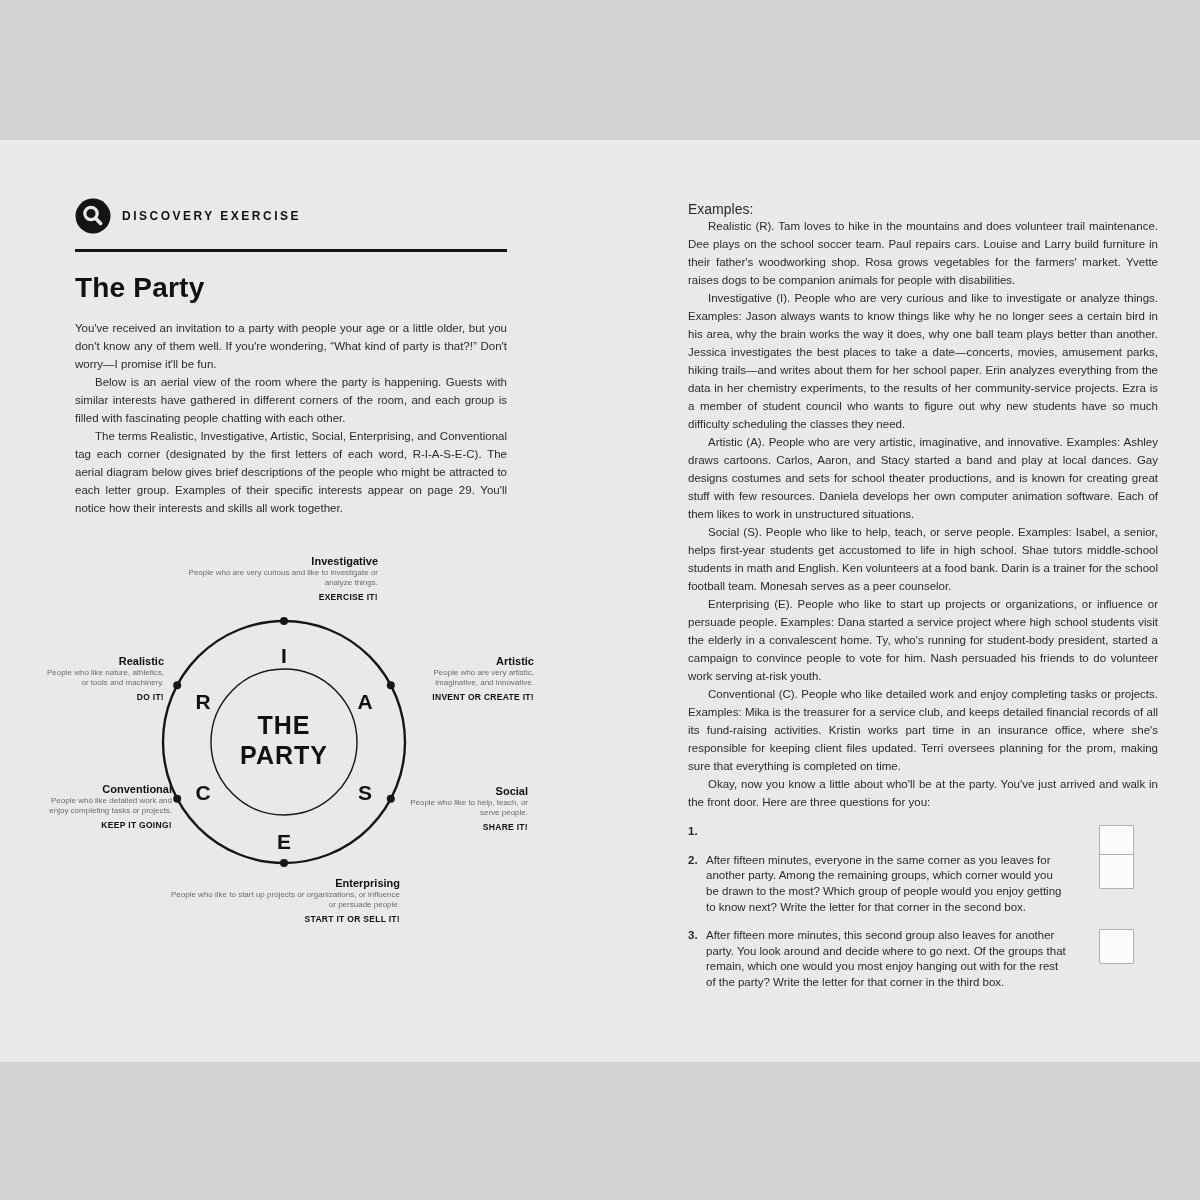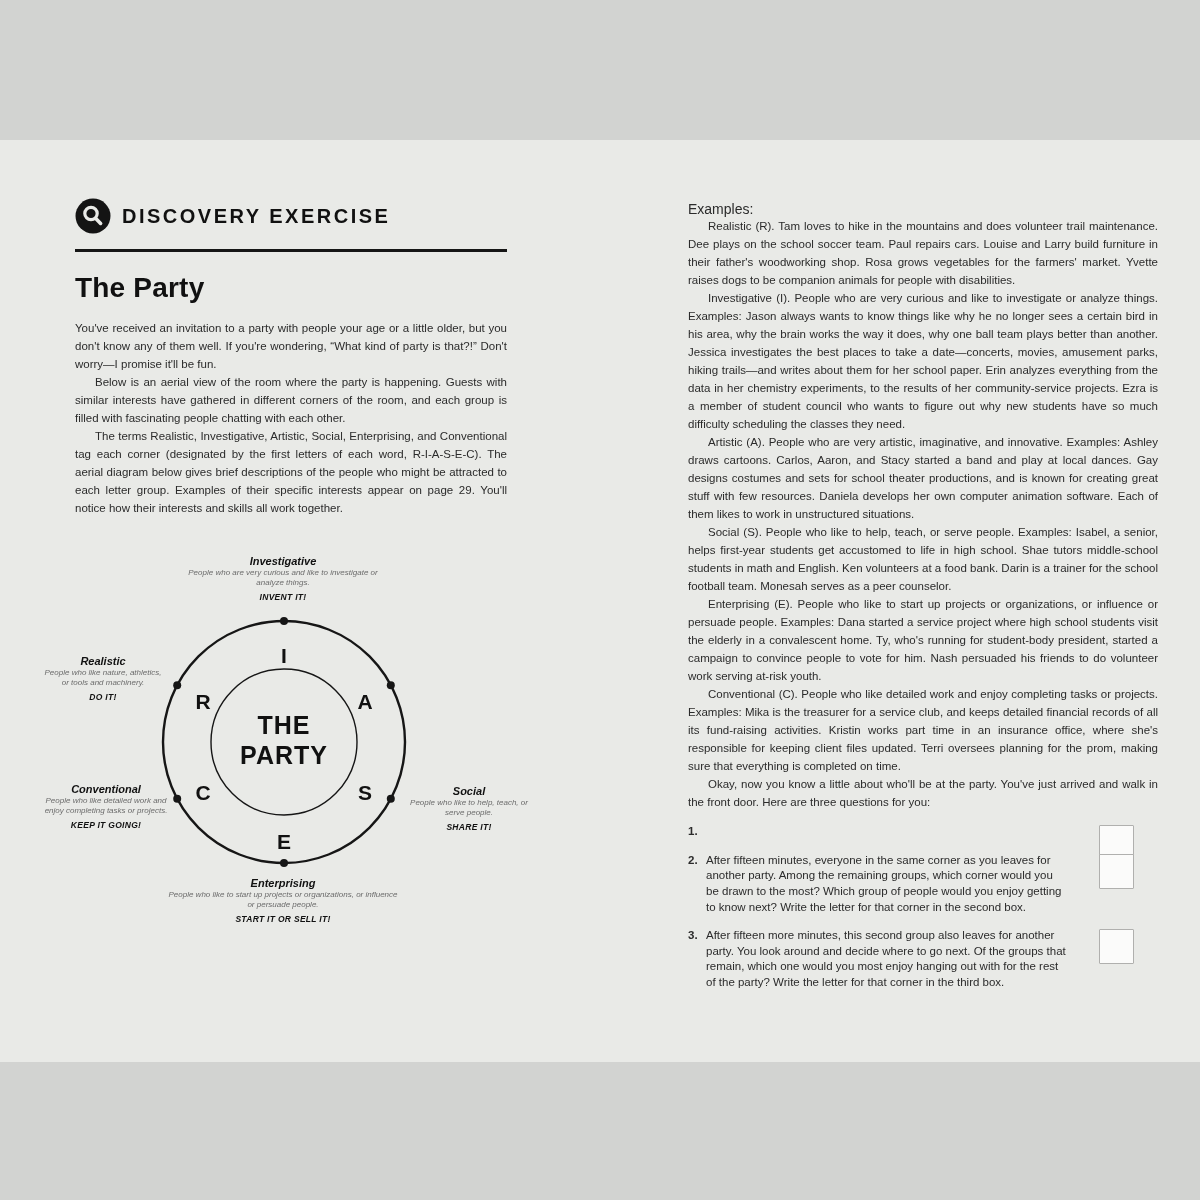--- a/index.html
+++ b/index.html
@@ -11,29 +11,29 @@
     -webkit-font-smoothing:antialiased;
   }
   .paper{
     position:absolute;left:0;top:140px;width:1200px;height:922px;
     background:#e9eae7;
   }
   
   .left-col{position:absolute;left:75px;top:58px;width:432px;}
   .hdr-row{display:flex;align-items:center;gap:11px;}
   .hdr-icon{width:36px;height:36px;flex:0 0 auto;}
-  .hdr-label{font-weight:bold;font-size:20px;letter-spacing:2.5px;color:#111;}
+  .hdr-label{font-weight:bold;font-size:12px;letter-spacing:2.5px;color:#111;}
   .hdr-rule{height:3px;background:#161616;margin-top:15px;}
   .page-title{font-size:28px;font-weight:bold;color:#111;margin-top:20px;letter-spacing:0.2px;}
   .body-p{font-size:11.5px;line-height:18px;text-align:justify;margin:0;}
   .body-p.first{margin-top:15px;}
   .body-p.indent{text-indent:20px;}
   
   .diagram{position:absolute;left:40px;top:415px;width:485px;height:400px;}
-  .dg-label{position:absolute;text-align:center;font-style:italic;}
+  .dg-label{position:absolute;text-align:right;}
   .dg-name{font-weight:bold;font-size:11px;color:#111;}
   .dg-desc{font-size:8px;line-height:1.3;color:#6b6b6b;margin-top:1px;}
   .dg-tag{font-weight:bold;font-size:8.5px;color:#111;margin-top:3px;letter-spacing:0.3px;}
   .dg-svg{position:absolute;left:119px;top:62px;width:250px;height:250px;}
   .dg-letter{font-weight:bold;font-size:21px;fill:#111;}
   .dg-center{font-weight:bold;font-size:25px;fill:#111;letter-spacing:1px;}
   
   .right-col{position:absolute;left:688px;top:62px;width:470px;}
   .examples-label{font-size:14px;line-height:15.2px;margin:0;}
   .question{position:relative;margin-top:13px;display:flex;}
@@ -69,29 +69,34 @@
     <p class="body-p first">You've received an invitation to a party with people your age or a little older, but you don't know any of them well. If you're wondering, “What kind of party is that?!” Don't worry—I promise it'll be fun.</p>
     <p class="body-p indent">Below is an aerial view of the room where the party is happening. Guests with similar interests have gathered in different corners of the room, and each group is filled with fascinating people chatting with each other.</p>
     <p class="body-p indent">The terms Realistic, Investigative, Artistic, Social, Enterprising, and Conventional tag each corner (designated by the first letters of each word, R-I-A-S-E-C). The aerial diagram below gives brief descriptions of the people who might be attracted to each letter group. Examples of their specific interests appear on page 29. You'll notice how their interests and skills all work together.</p>
   </div>
 
   <div class="diagram">
 
     <div class="dg-label" style="left:148px;top:0;width:190px;">
       <div class="dg-name">Investigative</div>
       <div class="dg-desc">People who are very curious and like to investigate or analyze things.</div>
-      <div class="dg-tag">INVENT IT!</div>
+      <div class="dg-tag">EXERCISE IT!</div>
     </div>
 
     <div class="dg-label" style="left:2px;top:100px;width:122px;">
       <div class="dg-name">Realistic</div>
       <div class="dg-desc">People who like nature, athletics, or tools and machinery.</div>
       <div class="dg-tag">DO IT!</div>
     </div>
 
+    <div class="dg-label" style="left:366px;top:100px;width:128px;">
+      <div class="dg-name">Artistic</div>
+      <div class="dg-desc">People who are very artistic, imaginative, and innovative.</div>
+      <div class="dg-tag">INVENT OR CREATE IT!</div>
+    </div>
 
     <div class="dg-label" style="left:0;top:228px;width:132px;">
       <div class="dg-name">Conventional</div>
       <div class="dg-desc">People who like detailed work and enjoy completing tasks or projects.</div>
       <div class="dg-tag">KEEP IT GOING!</div>
     </div>
 
     <div class="dg-label" style="left:370px;top:230px;width:118px;">
       <div class="dg-name">Social</div>
       <div class="dg-desc">People who like to help, teach, or serve people.</div>

